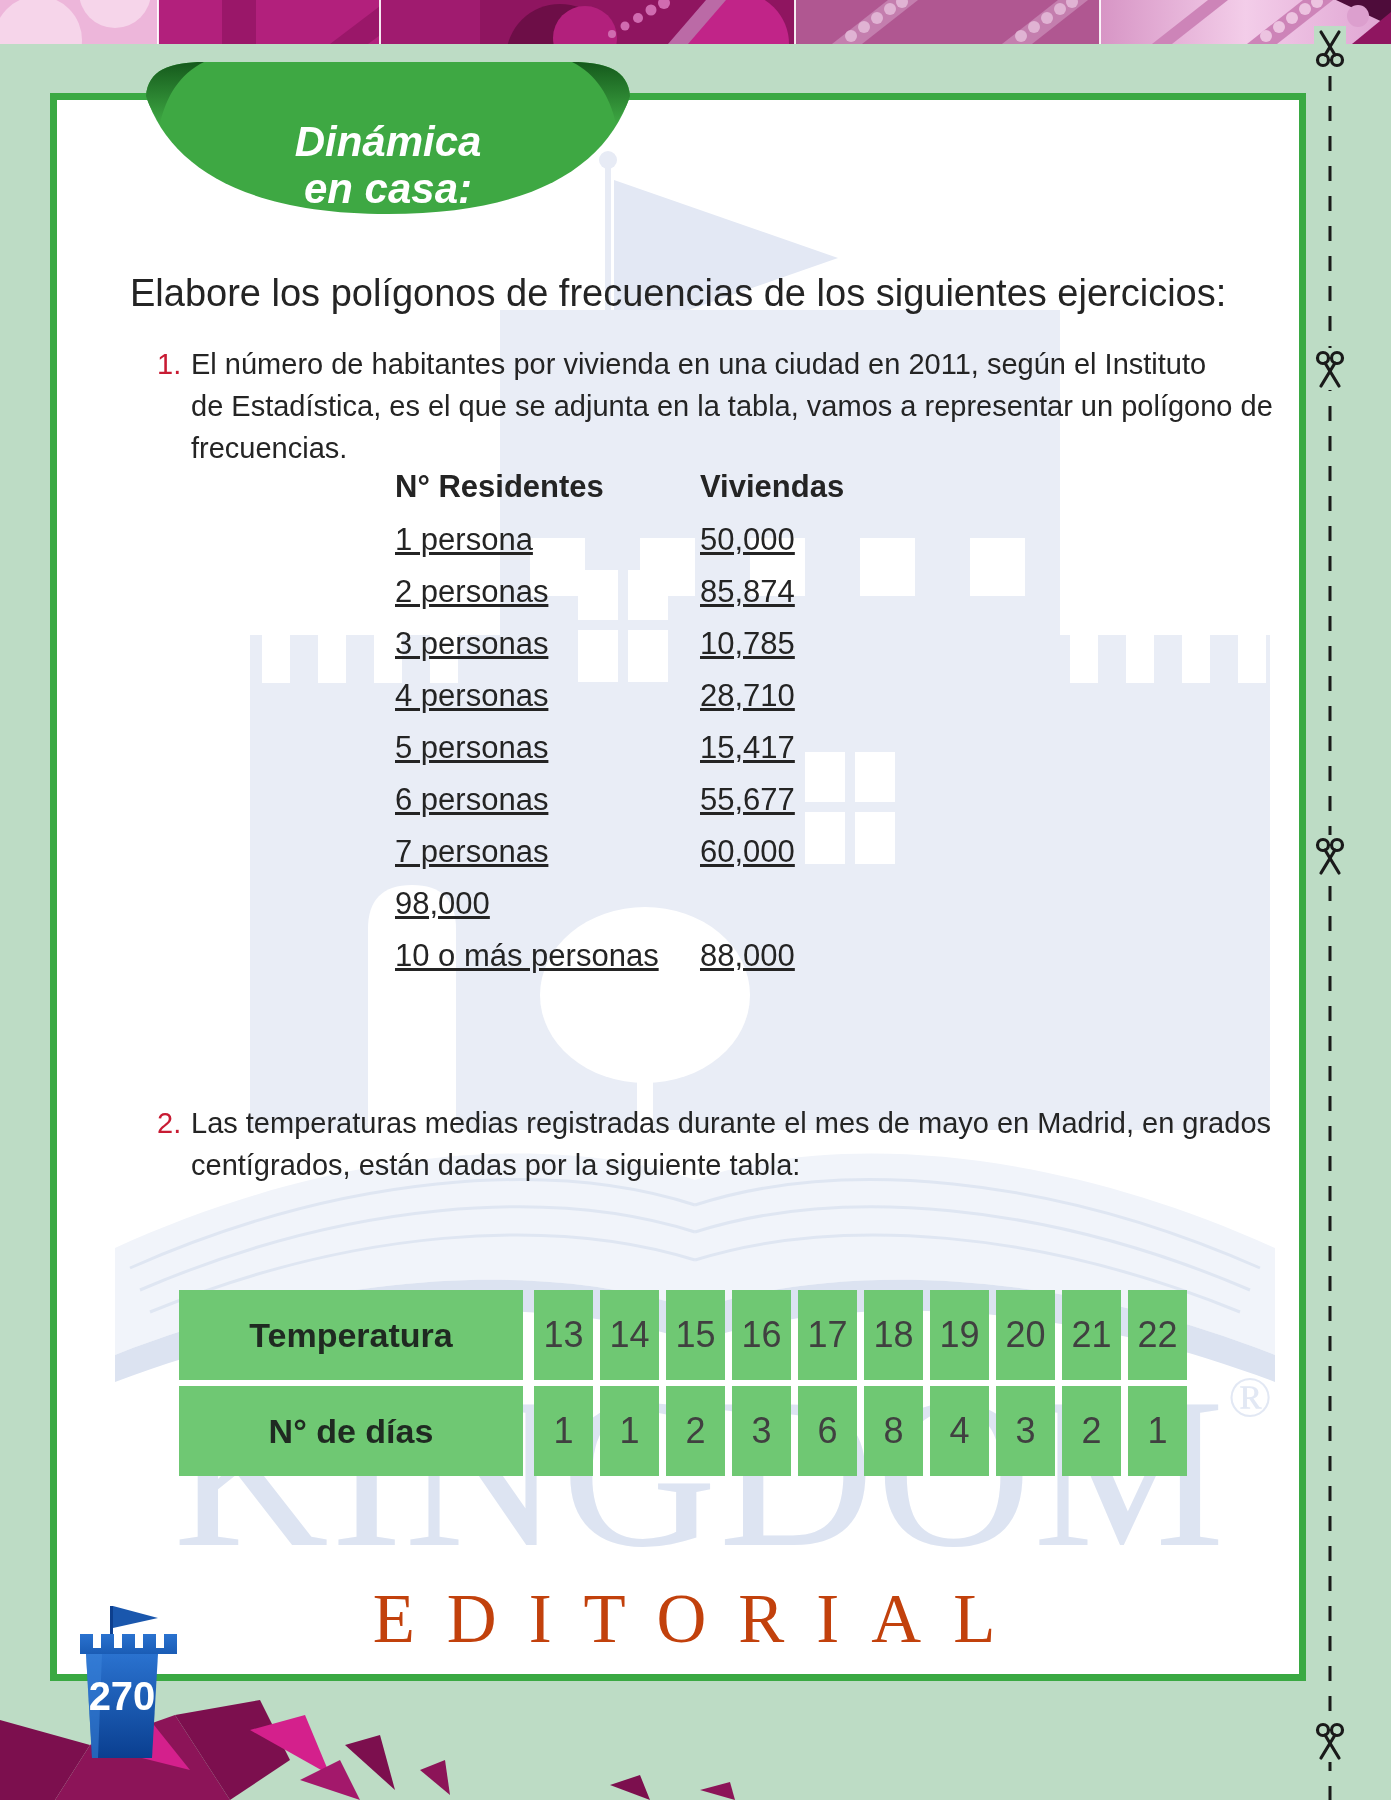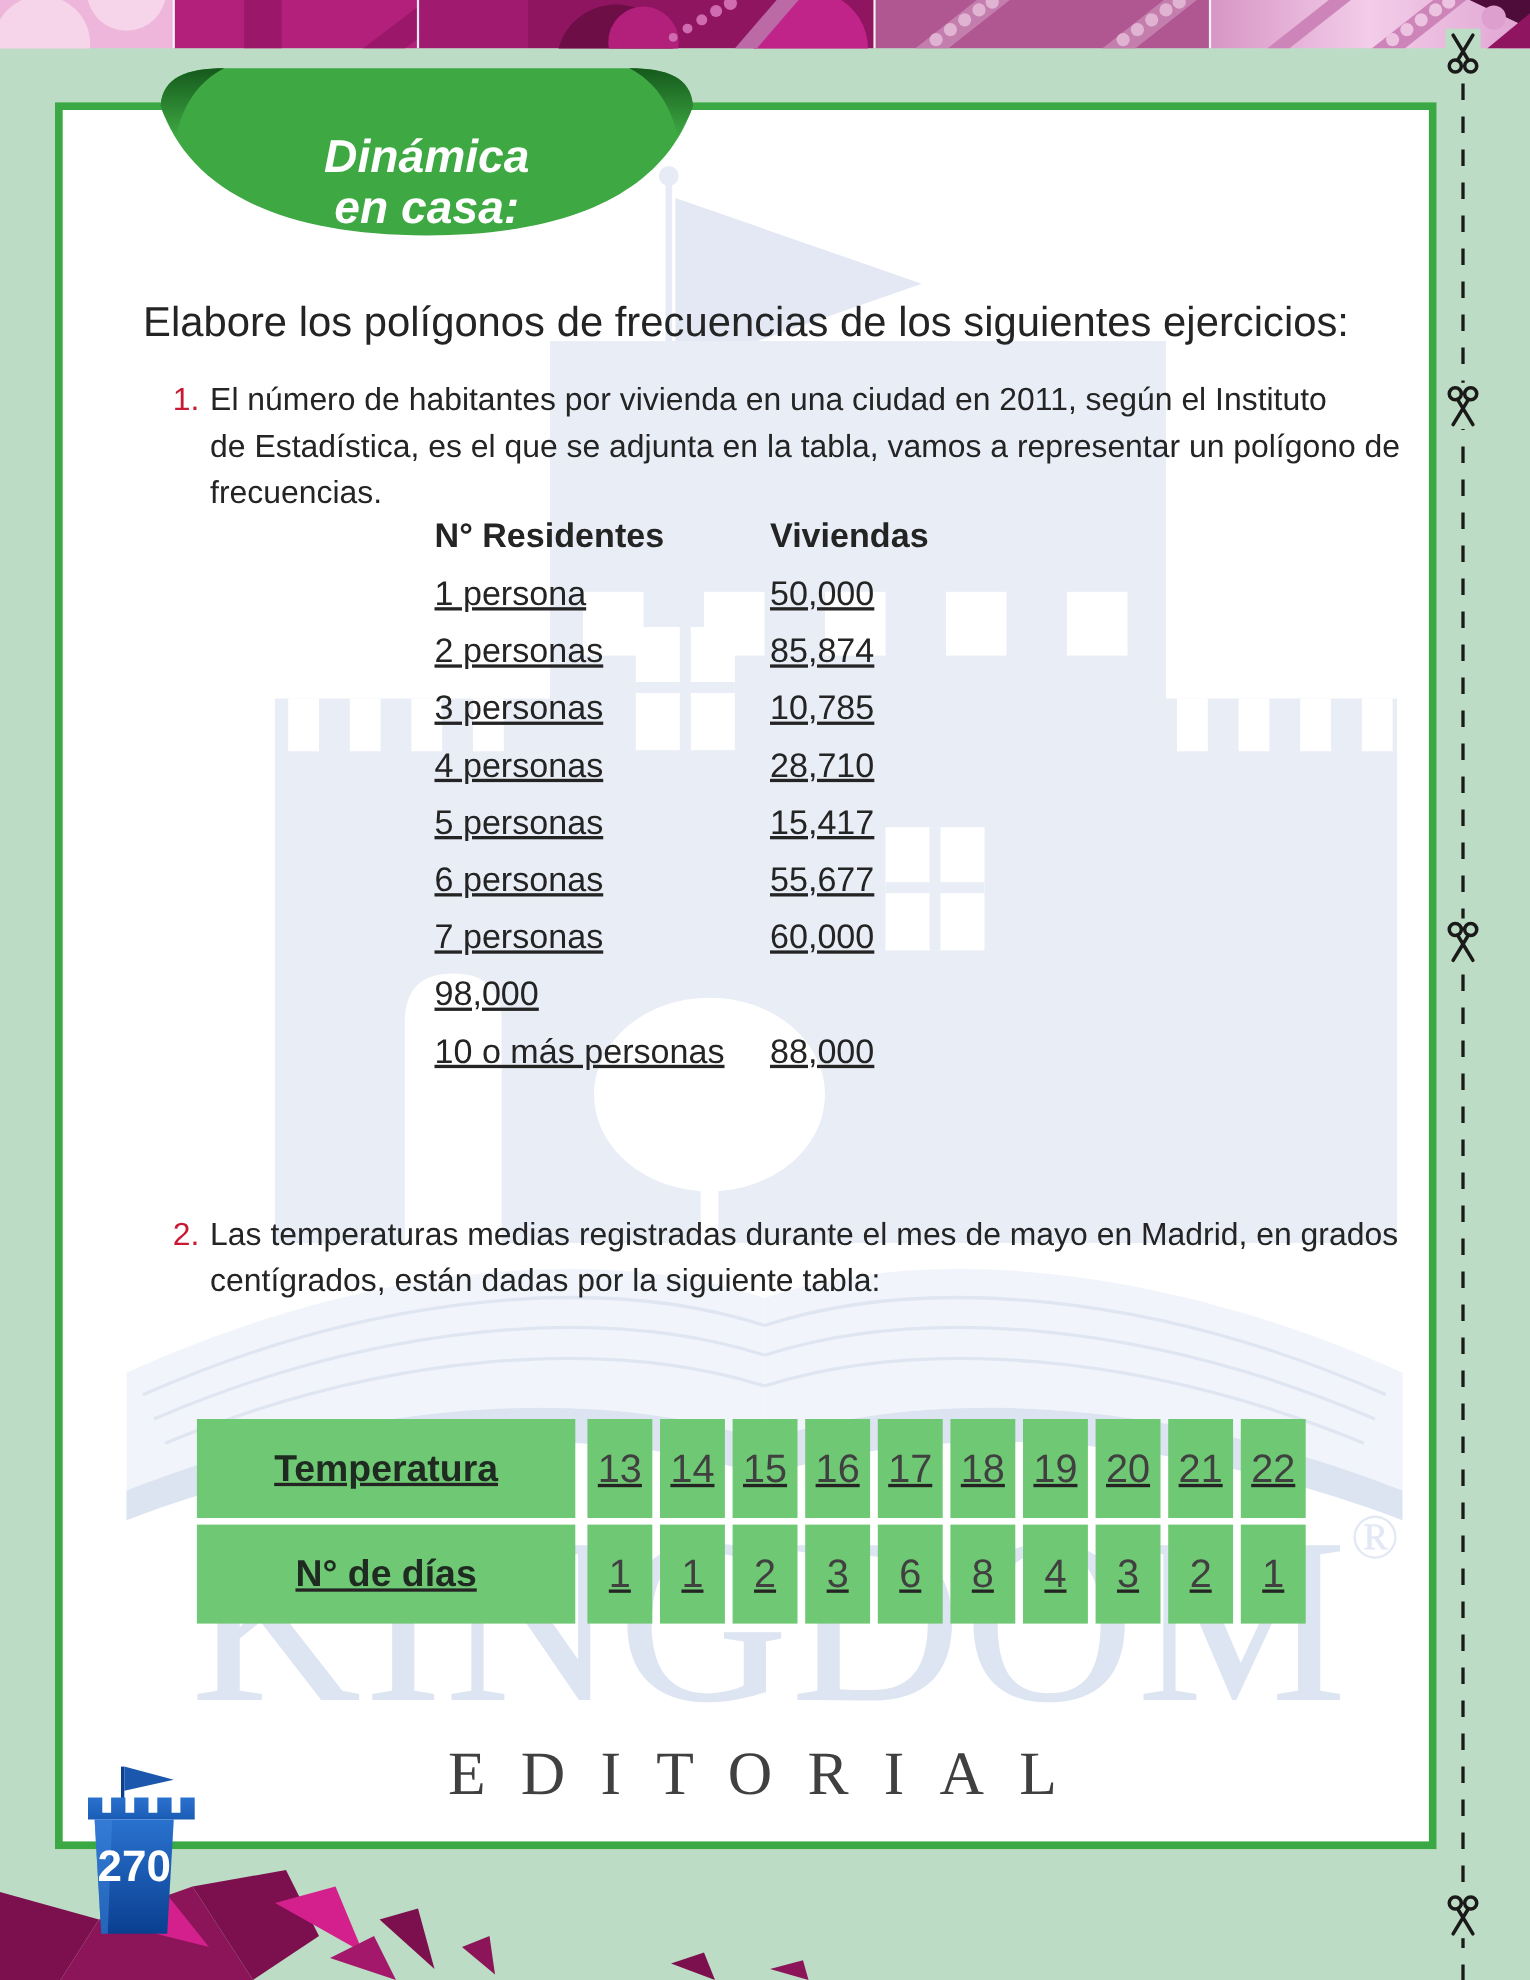--- a/index.html
+++ b/index.html
@@ -12,22 +12,22 @@
         border:7px solid #3aa943;box-sizing:border-box;z-index:1;}
 
   
   .wm{z-index:2;pointer-events:none;}
   #wm-kingdom{left:140px;top:1365px;width:1120px;text-align:center;
       font-family:"Liberation Serif", serif;font-size:215px;line-height:1;
       color:#dde4f2;letter-spacing:2px;white-space:nowrap;}
   #wm-reg{left:1228px;top:1368px;font-family:"Liberation Serif", serif;
       font-size:58px;color:#e2e8f4;line-height:1;}
   #wm-editorial{left:140px;top:1585px;width:1120px;text-align:center;
-      font-family:"Liberation Serif", serif;font-size:56px;line-height:1;
-      color:#404040;letter-spacing:32px;white-space:nowrap;}
+      font-family:"Liberation Serif", serif;font-size:69px;line-height:1;
+      color:#c2410c;letter-spacing:32px;white-space:nowrap;}
 
   
   #banner{left:0;top:0;z-index:3;}
   #cutline{left:1302px;top:0;z-index:4;}
   #ribbon{left:118px;top:56px;z-index:6;}
   #badge{left:62px;top:1598px;z-index:7;}
   #triangles{left:0;top:1700px;z-index:6;}
 
   
   .content{z-index:5;color:#242424;}
@@ -38,21 +38,21 @@
   .ex-num{color:#c81b33;font-size:29px;line-height:42px;width:34px;flex:0 0 auto;}
   .ex-text{font-size:29px;line-height:42px;white-space:pre-line;}
 
   
   #res-table{left:395px;top:460px;}
   .res-head{display:flex;font-weight:bold;font-size:31px;height:54px;line-height:54px;}
   .res-row{display:flex;font-size:31px;height:52px;line-height:52px;text-decoration:underline;}
   .res-c1{width:305px;flex:0 0 auto;}
 
   
-  #temp-table{left:179px;top:1290px;text-decoration:underline;}
+  #temp-table{left:179px;top:1290px;}
   .t-row{display:flex;margin-bottom:6px;}
   .t-label{width:344px;height:90px;background:#6fc873;font-weight:bold;font-size:34px;
            line-height:90px;text-align:center;color:#1f2a21;flex:0 0 auto;}
   .t-cell{width:59px;height:90px;background:#6fc873;font-size:36px;line-height:90px;
           text-align:center;color:#404040;margin-left:7px;flex:0 0 auto;}
   .t-cell.first{margin-left:11px;}
 </style>
 </head>
 <body>
 

